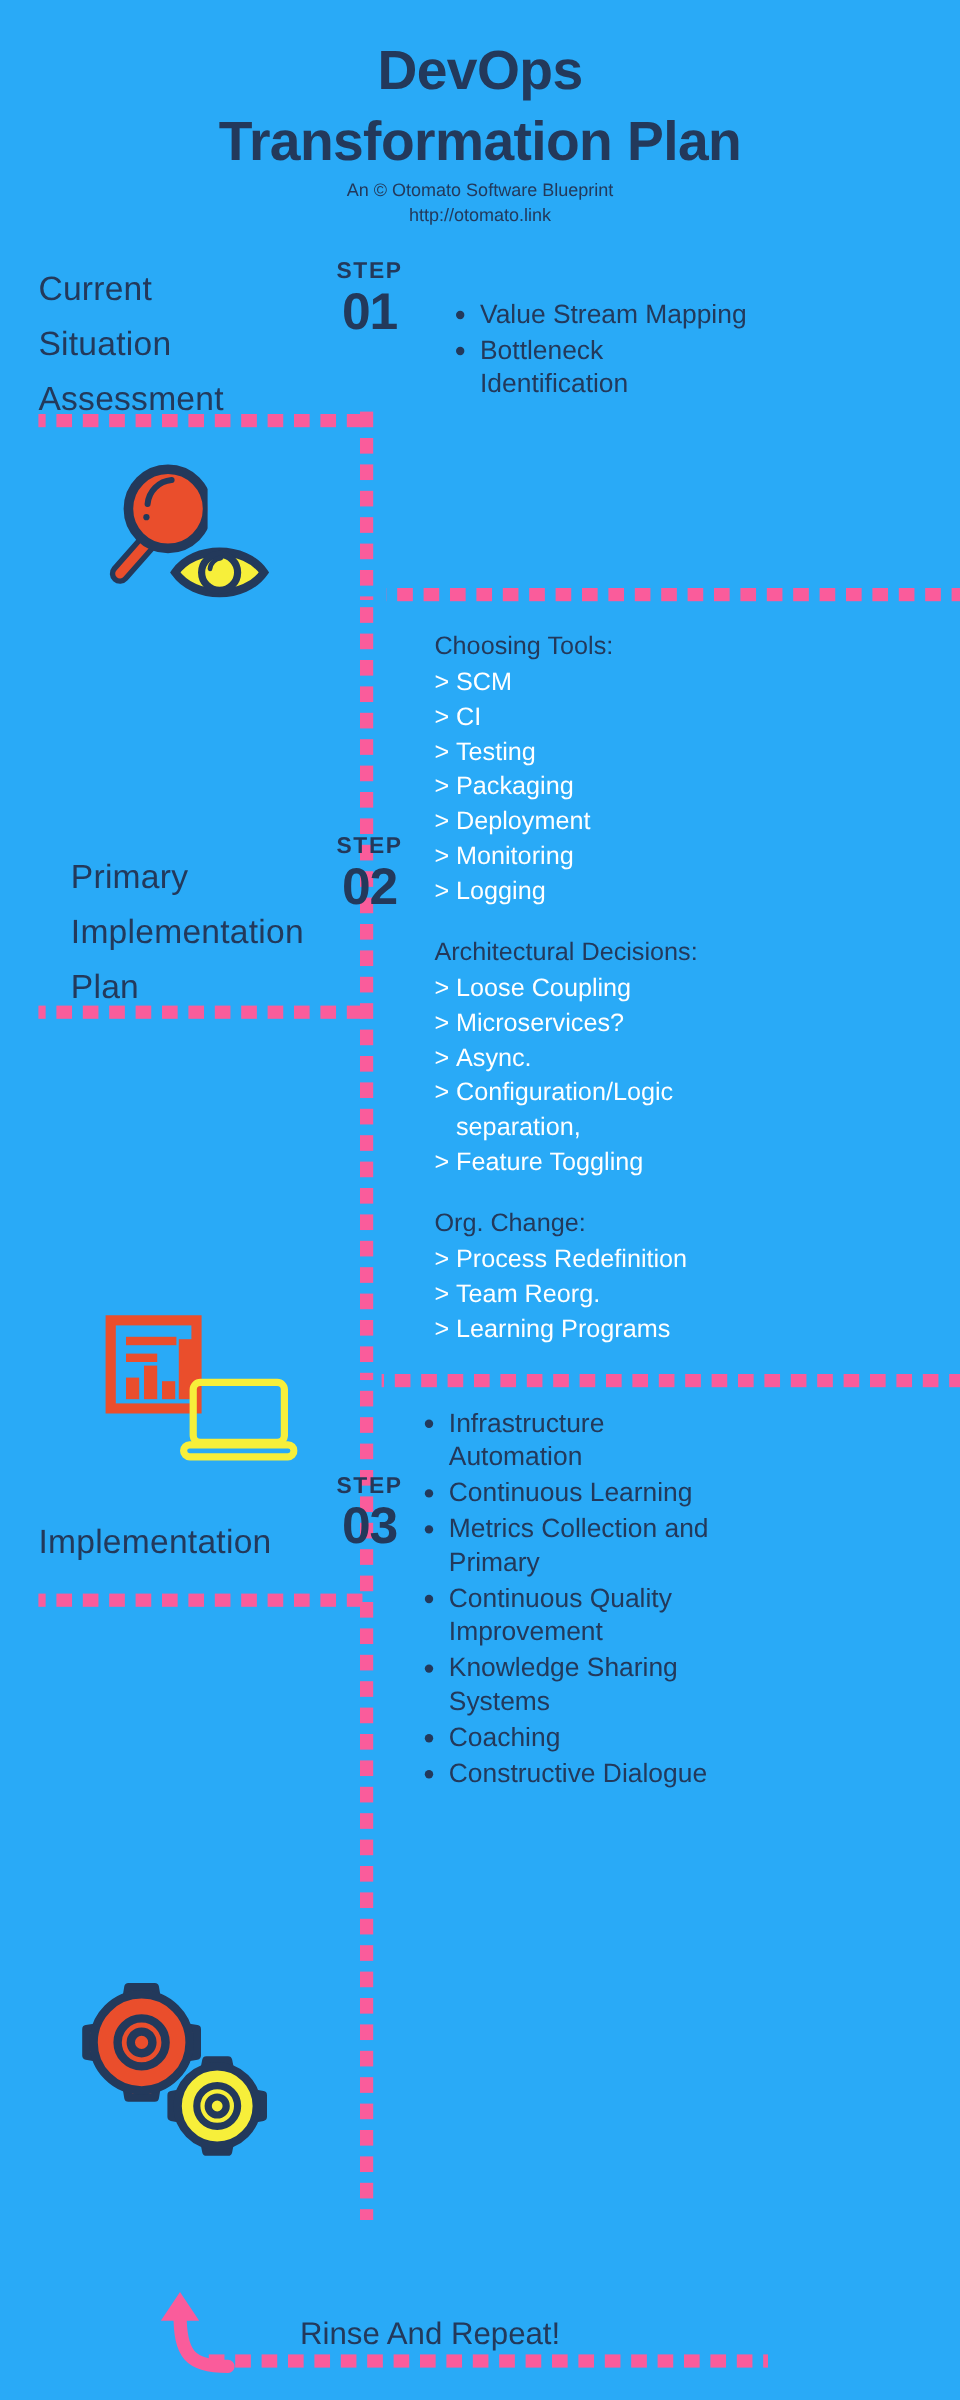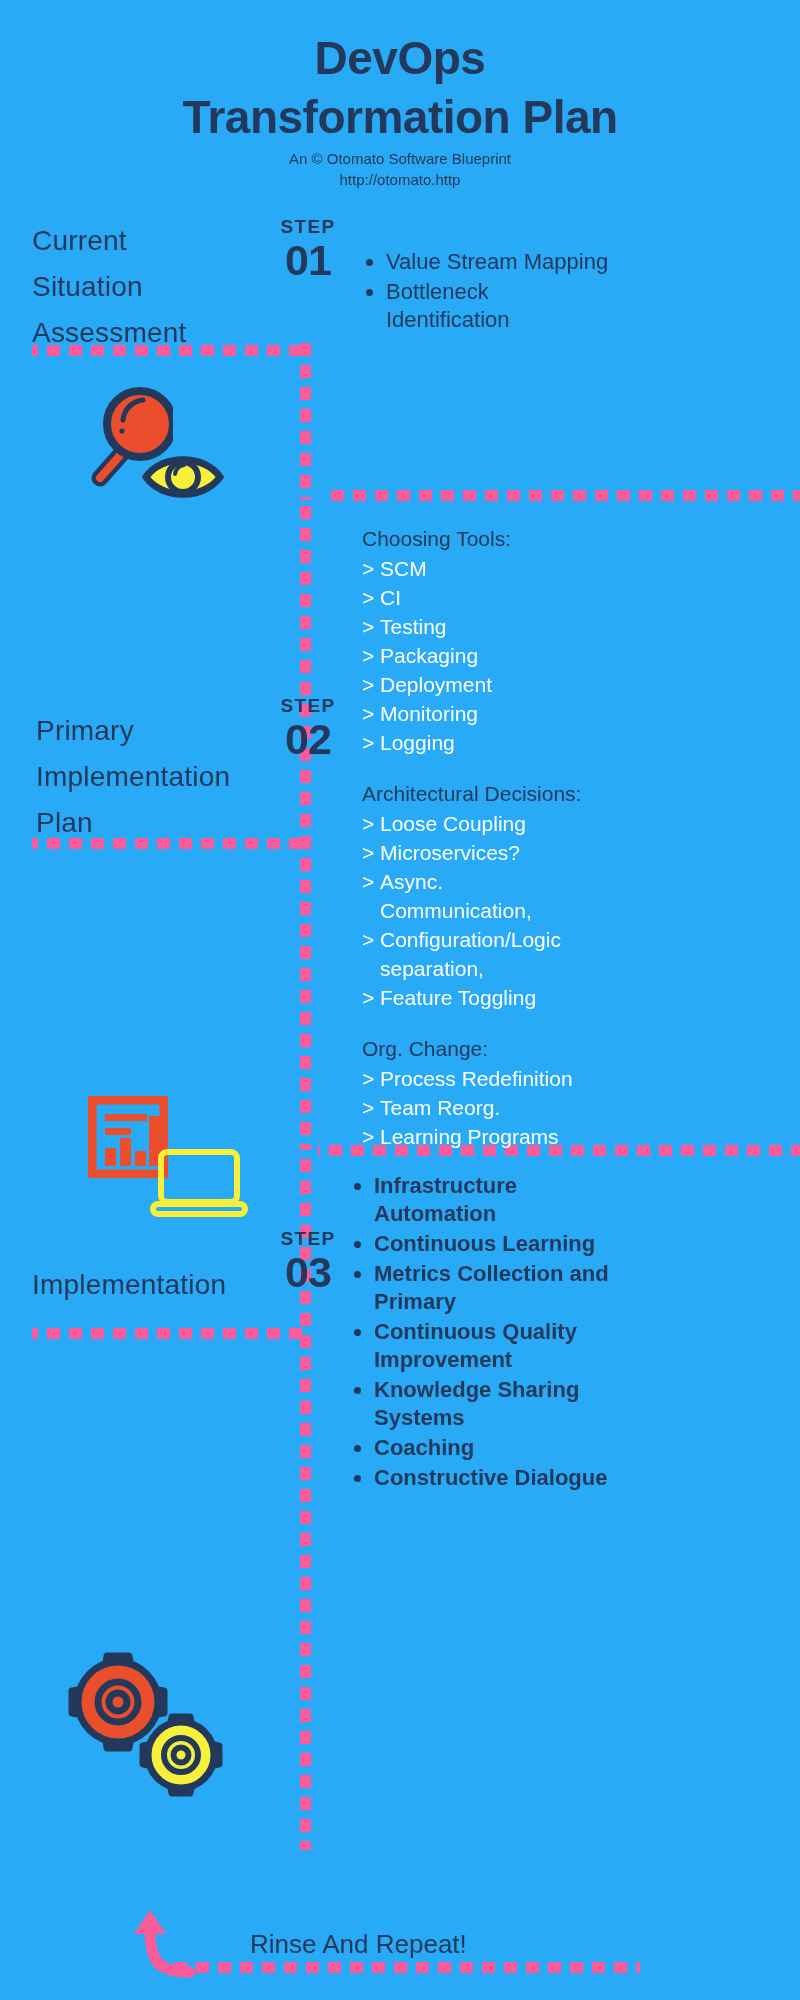--- a/index.html
+++ b/index.html
@@ -70,21 +70,21 @@
 </style>
 </head>
 <body>
 
 <div class="stage">
 
   <div class="header">
     <div class="title-line title-1">DevOps</div>
     <div class="title-line title-2">Transformation Plan</div>
     <div class="subtitle">An © Otomato Software Blueprint</div>
-    <div class="subtitle2">http://otomato.http</div>
+    <div class="subtitle2">http://otomato.link</div>
   </div>
 
   <div class="vdash" style="left:300px; top:340px; height:160px;"></div>
   <div class="vdash" style="left:300px; top:500px; height:650px;"></div>
   <div class="vdash" style="left:300px; top:1150px; height:700px;"></div>
 
   <div class="hdash" style="left:32px; top:345px; width:272px;"></div>
   <div class="hdash" style="left:322px; top:490px; width:480px;"></div>
   <div class="hdash" style="left:32px; top:838px; width:272px;"></div>
   <div class="hdash" style="left:318px; top:1145px; width:484px;"></div>
@@ -109,26 +109,26 @@
     <path d="M45 40 a22 22 0 0 1 20 -20" fill="none" stroke="#23395B" stroke-width="5" stroke-linecap="round"></path>
     <circle cx="44" cy="51" r="2.6" fill="#23395B"></circle>
   </svg>
 
   <svg style="position:absolute; left:140px; top:448px;" width="86" height="58" viewBox="0 0 86 58">
     <path d="M6 29 C22 6, 64 6, 80 29 C64 52, 22 52, 6 29 Z" fill="#F7EF3A" stroke="#23395B" stroke-width="7"></path>
     <circle cx="43" cy="29" r="15" fill="#F7EF3A" stroke="#23395B" stroke-width="6"></circle>
     <path d="M35 26 a10 10 0 0 1 9 -9" fill="none" stroke="#23395B" stroke-width="4" stroke-linecap="round"></path>
   </svg>
 
-  <ul class="bullets content" style="left:360px; top:248px; width:250px;">
+  <ul class="bullets content" style="left:374px; top:248px; width:250px;">
     <li>Value Stream Mapping</li>
     <li>Bottleneck Identification</li>
   </ul>
 
-  <div class="sec-title" style="left:36px; top:708px; width:250px;">
+  <div class="sec-title" style="left:59px; top:708px; width:250px;">
     <div>Primary</div>
     <div>Implementation</div>
     <div>Plan</div>
   </div>
 
   <div class="step-badge" style="left:268px; top:695px; width:80px;">
     <div class="step-word">STEP</div>
     <div class="step-num">02</div>
   </div>
 
@@ -178,21 +178,20 @@
       <div class="grp-head">Architectural Decisions:</div>
       <div class="grp-item">
         <span class="chev">&gt;</span><span>Loose Coupling</span>
       </div>
       <div class="grp-item">
         <span class="chev">&gt;</span><span>Microservices?</span>
       </div>
       <div class="grp-item">
         <span class="chev">&gt;</span><span>Async.</span>
       </div>
-      <div class="grp-cont">Communication,</div>
       <div class="grp-item">
         <span class="chev">&gt;</span><span>Configuration/Logic</span>
       </div>
       <div class="grp-cont">separation,</div>
       <div class="grp-item">
         <span class="chev">&gt;</span><span>Feature Toggling</span>
       </div>
     </div>
 
     <div class="grp">
@@ -233,21 +232,21 @@
     <g transform="translate(43,43)">
       <g fill="#F7EF3A" stroke="#23395B" stroke-width="7" stroke-linejoin="round">
         <path d="M -9 -38 L 9 -38 L 11 -28 L 28 -11 L 38 -9 L 38 9 L 28 11 L 11 28 L 9 38 L -9 38 L -11 28 L -28 11 L -38 9 L -38 -9 L -28 -11 L -11 -28 Z"></path>
       </g>
       <circle r="33" fill="#F7EF3A" stroke="#23395B" stroke-width="7"></circle>
       <circle r="17" fill="#F7EF3A" stroke="#23395B" stroke-width="6"></circle>
       <circle r="7.5" fill="#F7EF3A" stroke="#23395B" stroke-width="6"></circle>
     </g>
   </svg>
 
-  <ul class="bullets content" style="left:348px; top:1172px; width:270px;font-weight:bold;">
+  <ul class="bullets content" style="left:348px; top:1172px; width:270px;">
     <li>Infrastructure Automation</li>
     <li>Continuous Learning</li>
     <li>Metrics Collection and Primary</li>
     <li>Continuous Quality Improvement</li>
     <li>Knowledge Sharing Systems</li>
     <li>Coaching</li>
     <li>Constructive Dialogue</li>
   </ul>
 
   <svg style="position:absolute; left:128px; top:1900px;" width="80" height="80" viewBox="0 0 80 80">

